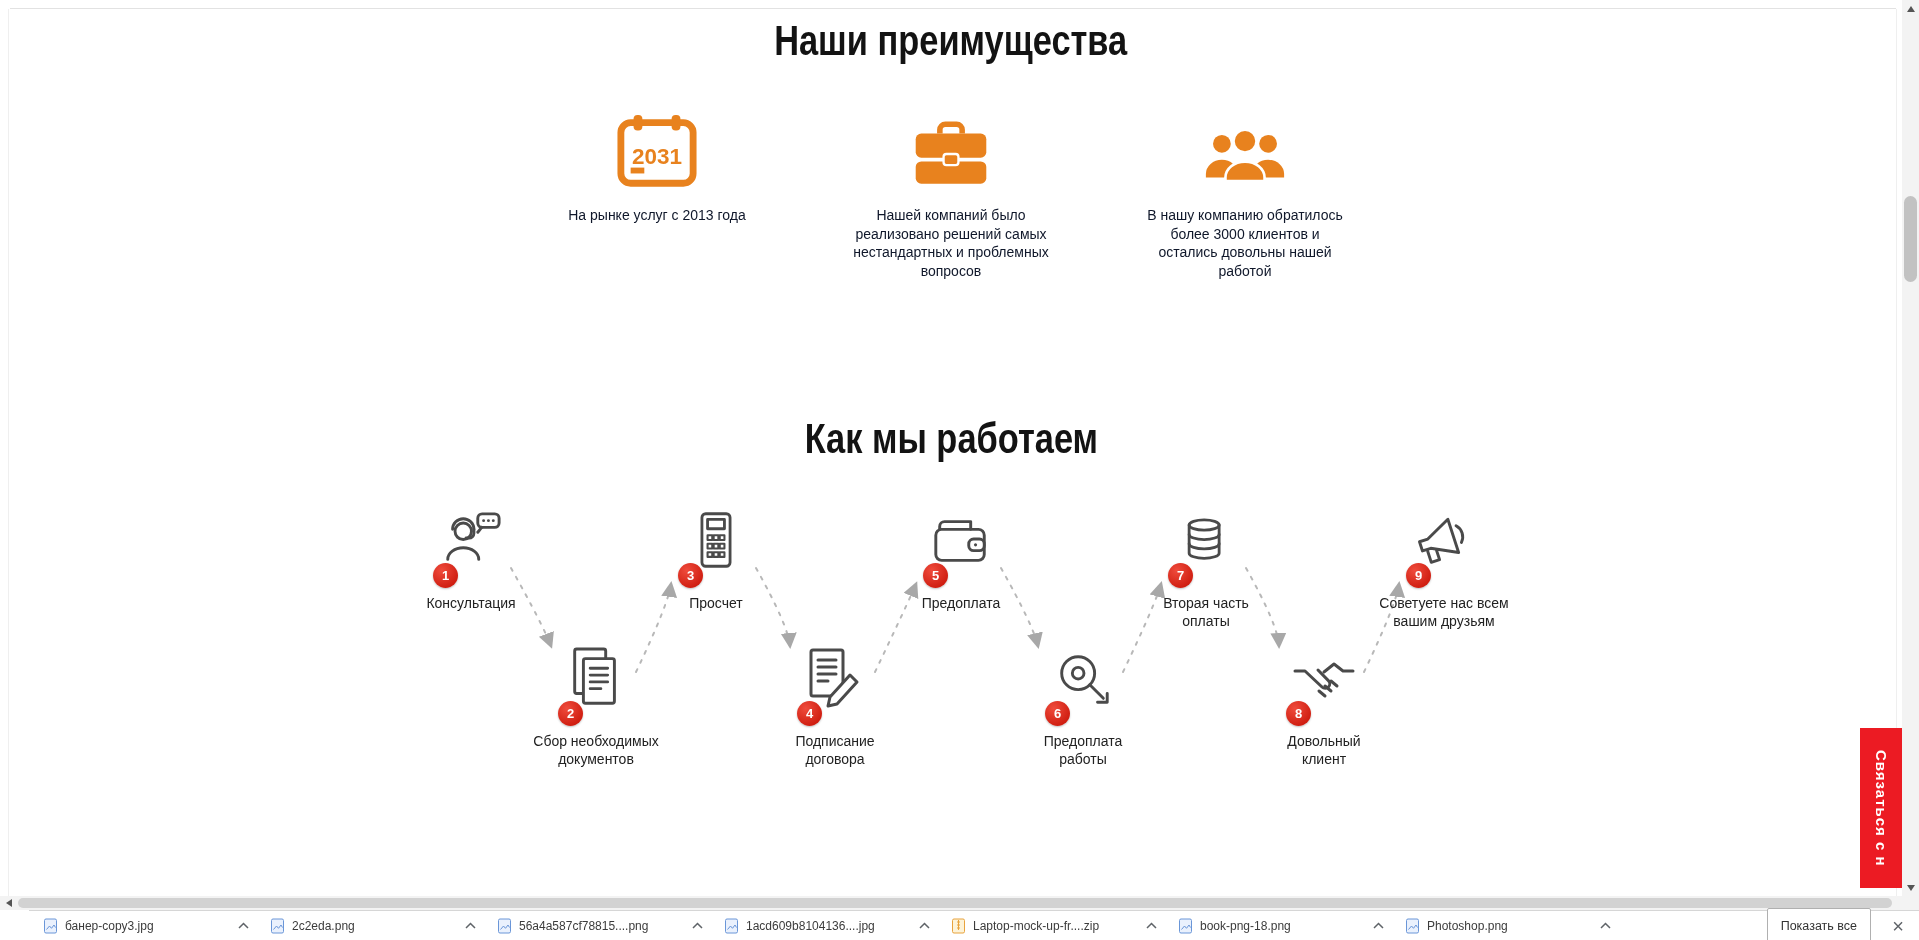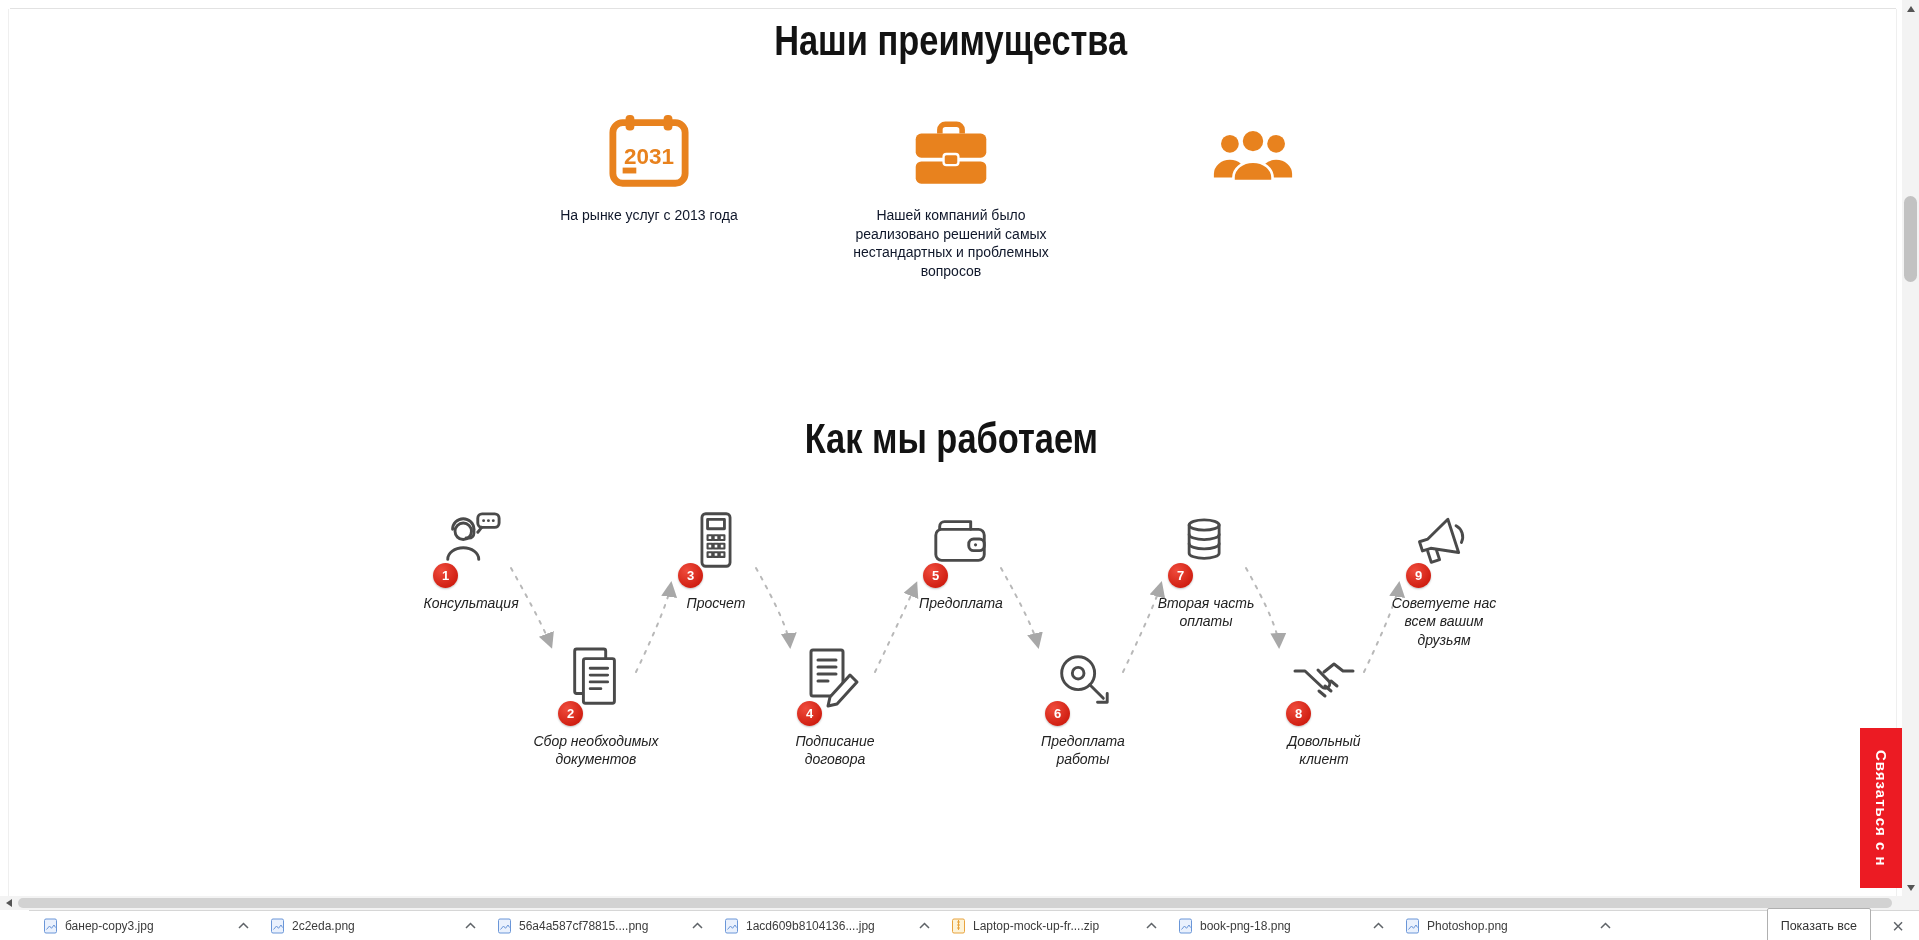--- a/index.html
+++ b/index.html
@@ -9,38 +9,38 @@
   .content { position:absolute; top:0; left:0; right:17px; bottom:44px; background:#fff; overflow:hidden; }
   .top-line { position:absolute; top:8px; left:10px; right:6px; height:1px; background:#e2e2e2; }
   .side-line-l { position:absolute; left:8px; top:9px; bottom:0; width:1px; background:#efefef; }
   .side-line-r { position:absolute; right:5px; top:9px; bottom:0; width:1px; background:#efefef; }
 
   .section-title { text-align:center; font-weight:bold; font-size:43px; color:#131313; line-height:1.12; }
   .section-title span { display:inline-block; transform:scaleX(.8); transform-origin:center; letter-spacing:0; white-space:nowrap; }
 
   
   .advantages { position:absolute; top:16px; left:0; width:100%; }
-  .adv-row { display:flex; justify-content:center; margin-top:40px;gap:8px; }
+  .adv-row { display:flex; justify-content:center; margin-top:40px; }
   .adv-col { width:294px; text-align:center; }
   .adv-iconbox { height:86px; display:flex; align-items:flex-end; justify-content:center; }
   .adv-text { width:208px; margin:16px auto 0; font-size:14px; line-height:1.33; color:#0f172a; }
 
   
   .workflow { position:absolute; top:414px; left:0; width:100%; }
   .steps { position:relative; height:310px; margin-top:28px; }
   .arrows { position:absolute; top:0; left:0; pointer-events:none; }
   .step { position:absolute; width:170px; text-align:center; }
   .step.toprow { top:14px; }
   .step.bottomrow { top:152px; }
   .iconwrap { position:relative; width:84px; height:72px; margin:0 auto; display:flex; align-items:center; justify-content:center; }
   .badge { position:absolute; left:4px; bottom:-12px; width:25px; height:25px; border-radius:50%;
            background:radial-gradient(circle at 35% 30%, #ef4b3c, var(--badge-red,#cf1d10) 75%);
            color:#fff; font-size:13px; font-weight:bold; display:flex; align-items:center; justify-content:center;
            box-shadow:0 1px 2px rgba(0,0,0,.25); }
-  .step-label { margin-top:18px; font-size:14px; color:#222; line-height:1.3;font-style:italic; }
+  .step-label { margin-top:18px; font-size:14px; color:#222; line-height:1.3; }
   .step-label span { display:block; margin:0 auto; max-width:132px; }
   .step.narrow .step-label span { max-width:92px; }
 
   
   .contact-tab { position:absolute; right:17px; top:728px; width:42px; height:160px; background:var(--contact-red,#ec1b23);
                  color:#fff; writing-mode:vertical-rl; display:flex; align-items:center; justify-content:center;
                  font-size:15px; font-weight:bold; letter-spacing:1px; overflow:hidden; cursor:pointer; z-index:6;
                  white-space:nowrap; }
 
   
@@ -110,20 +110,21 @@
           <div class="adv-iconbox">
             <svg width="88" height="64" viewBox="0 0 96 72" fill="#E8821E" stroke="none">
               <circle cx="22" cy="20" r="10"></circle>
               <circle cx="74" cy="20" r="10"></circle>
               <path d="M4 58 v-4 a18 16 0 0 1 36 0 v4 z"></path>
               <path d="M56 58 v-4 a18 16 0 0 1 36 0 v4 z"></path>
               <circle cx="48" cy="17" r="13" stroke="#ffffff" stroke-width="3"></circle>
               <path d="M26 62 v-4 a22 18 0 0 1 44 0 v4 z" stroke="#ffffff" stroke-width="3"></path>
             </svg>
           </div>
+          <p class="adv-text">В нашу компанию обратилось более 3000 клиентов и остались довольны нашей работой</p>
         </div>
 
       </div>
     </section>
 
     <section class="workflow">
       <h1 class="section-title"><span>Как мы работаем</span></h1>
       <div class="steps">
 
         <svg class="arrows" width="1902" height="310" viewBox="0 0 1902 310">

